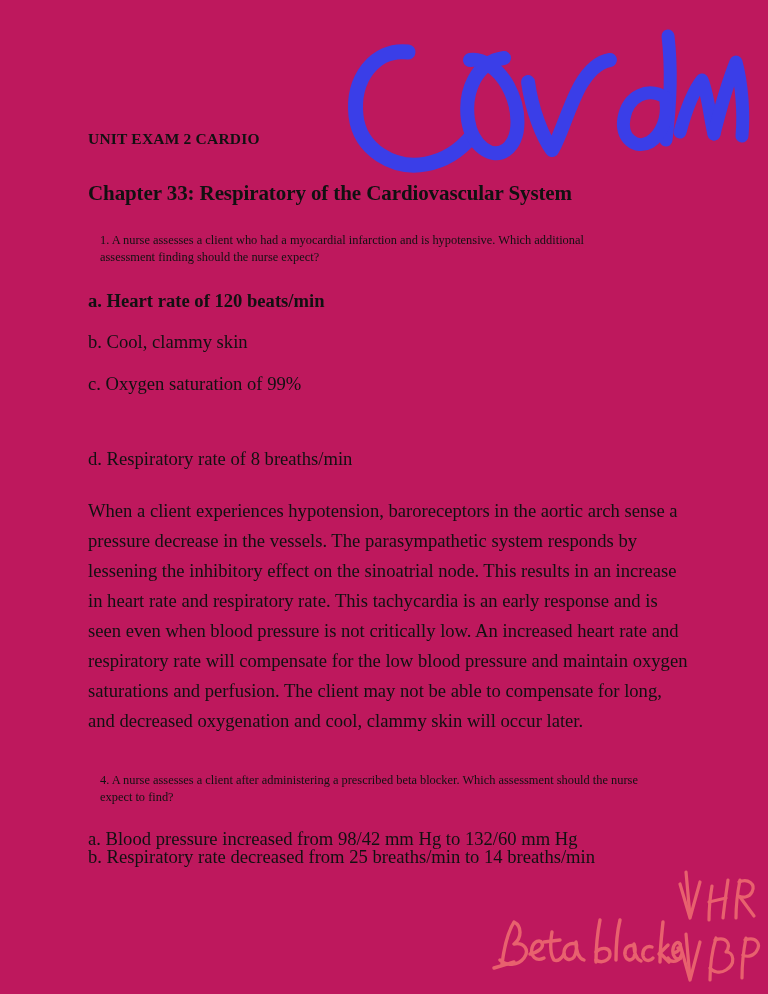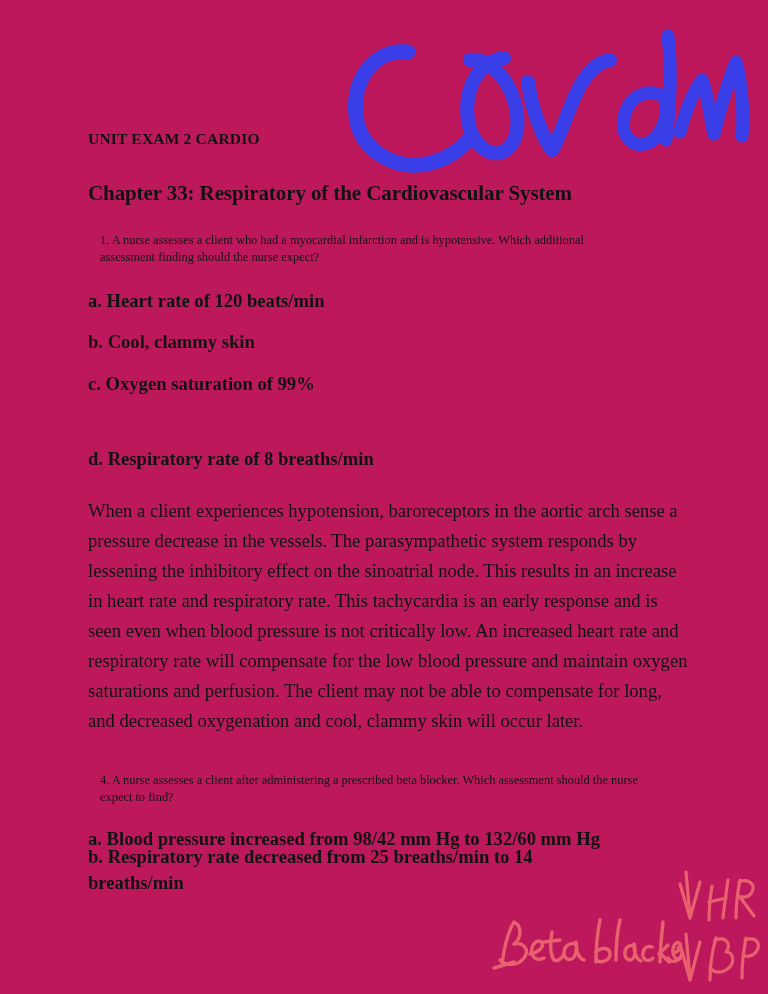--- a/index.html
+++ b/index.html
@@ -62,21 +62,20 @@
   }
   .q1 { top: 232px; }
   .q2 { top: 772px; width: 562px; }
 
   .option {
     position: absolute;
     left: 0;
     font-size: 18.6px;
     line-height: 26px;
     width: 580px;
-    font-weight: bold;
   }
   .option.bold { font-weight: bold; }
 
   .o1a { top: 288px; }
   .o1b { top: 329px; }
   .o1c { top: 371px; }
   .o1d { top: 412px; margin-top: 34px; }
 
   .o2a { top: 826px; width: 575px; }
   .o2b { top: 844px; width: 520px; }

